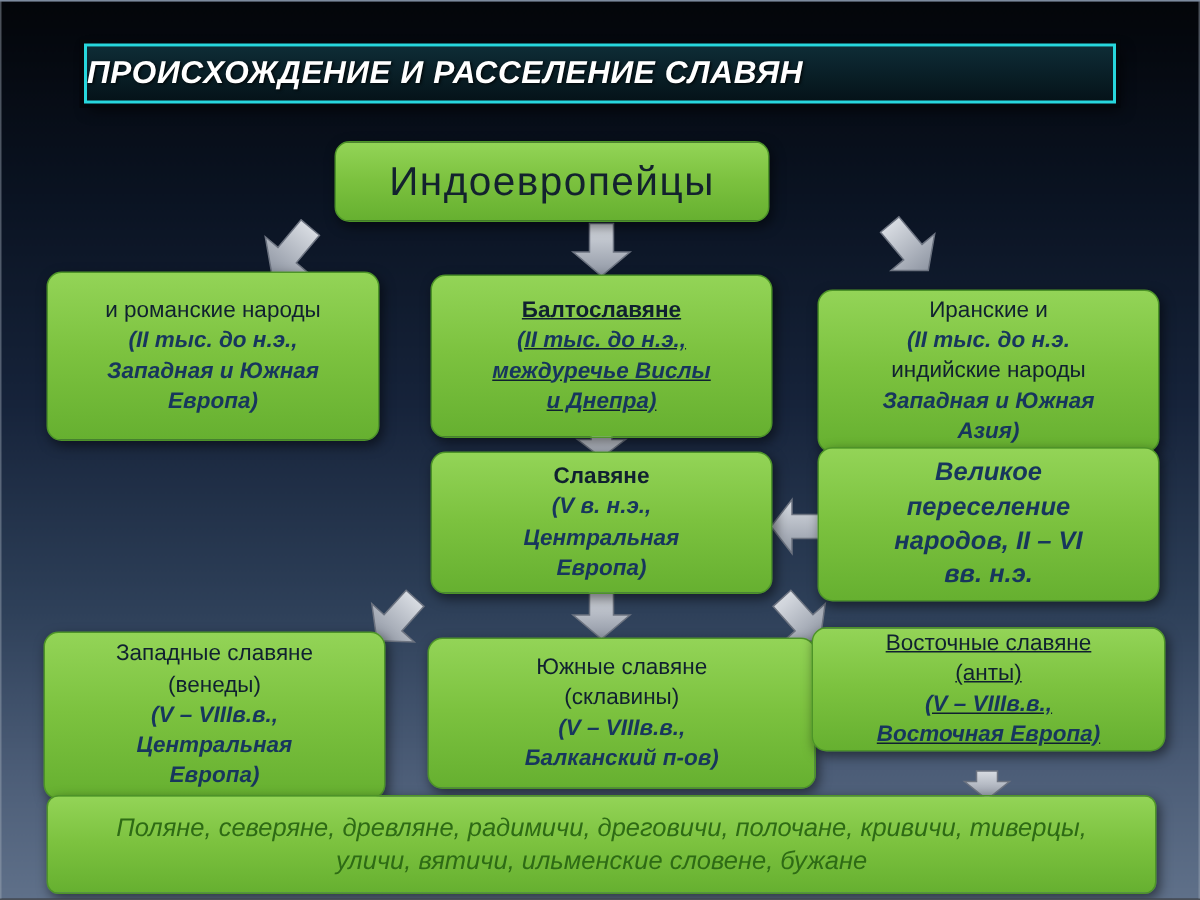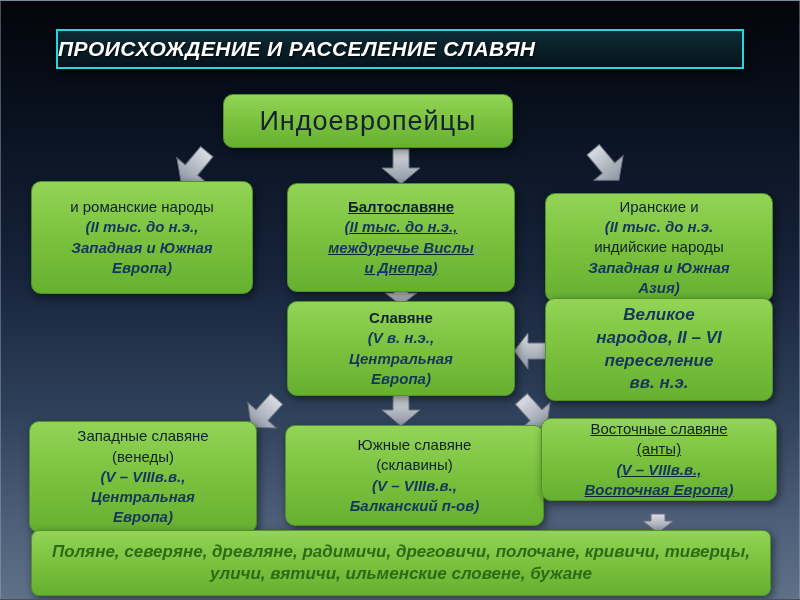--- a/index.html
+++ b/index.html
@@ -37,21 +37,21 @@
   .balts { left:286px; top:182px; width:228px; height:109px;text-decoration:underline; }
   .irans { left:544px; top:177px; width:228px; height:109px;margin-top:15px; }
   .slavs { left:286px; top:300px; width:228px; height:95px;  }
   .migr  { left:544px; top:297px; width:228px; height:103px; }
   .migr .ln { font-size:17px; }
   .west  { left:28px;  top:420px; width:228px; height:112px; }
   .south { left:284px; top:424px; width:259px; height:101px; }
   .east  { left:540px; top:417px; width:236px; height:83px;text-decoration:underline;  }
   .tribes {
     left:30px; top:529px; width:740px; height:66px; border-radius:8px;
-    font-size:17px; font-weight:700; font-style:italic; color:#2e6b15;
+    font-size:17px; font-weight:400; font-style:italic; color:#2e6b15;
     line-height:1.3; padding:2px 18px;
   }
   .arrows { position:absolute; left:0; top:0; width:800px; height:600px; pointer-events:none; }
 </style>
 </head>
 <body>
 
 <div class="slide">
 
   <svg class="arrows" viewBox="0 0 800 600">
@@ -102,22 +102,22 @@
 
   <div class="gbox slavs">
     <div class="ln bold">Славяне</div>
     <div class="ln em">(V в. н.э.,</div>
     <div class="ln em">Центральная</div>
     <div class="ln em">Европа)</div>
   </div>
 
   <div class="gbox migr">
     <div class="ln em">Великое</div>
+    <div class="ln em">переселение</div>
     <div class="ln em">народов, II – VI</div>
-    <div class="ln em">переселение</div>
     <div class="ln em">вв. н.э.</div>
   </div>
 
   <div class="gbox west">
     <div class="ln plain">Западные славяне</div>
     <div class="ln plain">(венеды)</div>
     <div class="ln em">(V – VIIIв.в.,</div>
     <div class="ln em">Центральная</div>
     <div class="ln em">Европа)</div>
   </div>

